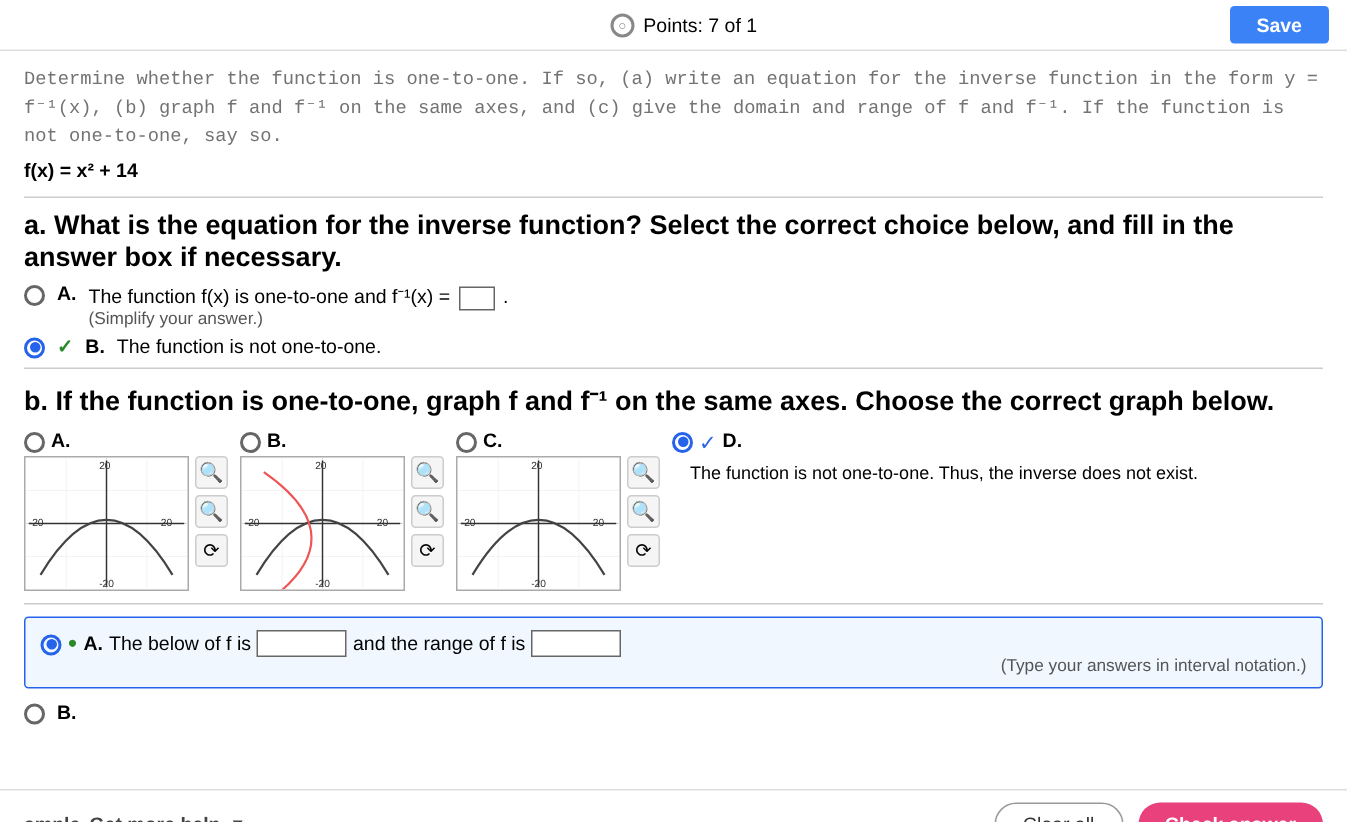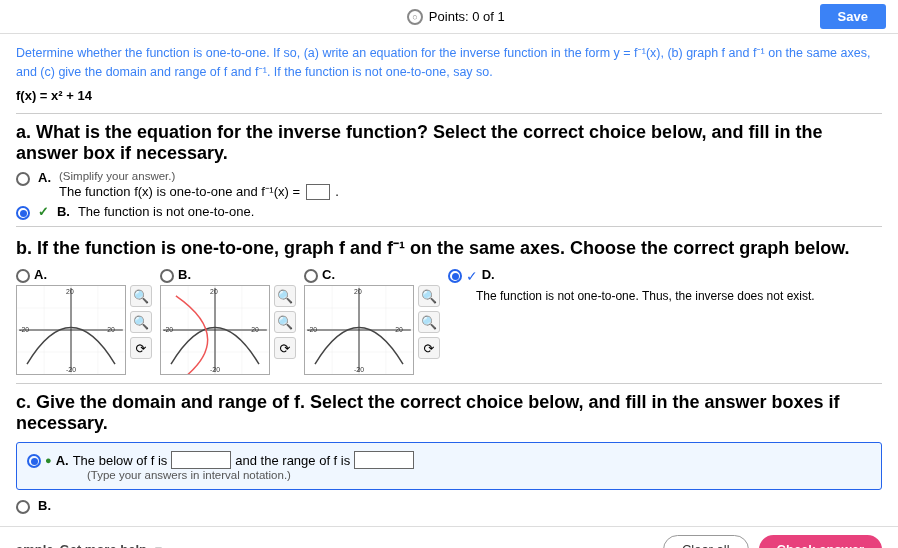--- a/index.html
+++ b/index.html
@@ -45,23 +45,24 @@
       border-radius: 3px;
       cursor: pointer;
     }
     .content-area {
       padding: 10px 16px 6px 16px;
       overflow-y: auto;
       height: 492px;
     }
     .question-header {
       font-size: 12.5px;
-      color: #3b82f6;
+      color: #737373;
       line-height: 1.5;
       margin-bottom: 6px;
+      font-family: Liberation Mono, monospace;
     }
     .function-display {
       font-size: 13px;
       font-weight: bold;
       margin: 6px 0 10px 0;
     }
     .divider-line {
       border: none;
       border-top: 1px solid #ccc;
       margin: 6px 0;
@@ -235,47 +236,47 @@
       color: #444;
     }
   </style>
 </head>
 <body>
 
 <div class="top-bar">
   <div style="width:80px;"></div>
   <div class="top-bar-center">
     <div class="points-icon">○</div>
-    <span>Points: 0 of 1</span>
+    <span>Points: 7 of 1</span>
   </div>
   <button class="save-btn">Save</button>
 </div>
 
 <div class="content-area">
 
   <div class="question-header">Determine whether the function is one-to-one. If so, (a) write an equation for the inverse function in the form y = f⁻¹(x), (b) graph f and f⁻¹ on the same axes, and (c) give the domain and range of f and f⁻¹. If the function is not one-to-one, say so.</div>
   <div class="function-display">
     <span>f(x) = x² + 14</span>
   </div>
 
   <hr class="divider-line">
 
   <div>
     <div class="section-label">a. What is the equation for the inverse function? Select the correct choice below, and fill in the answer box if necessary.</div>
 
     <div class="choice-row">
       <div class="radio-circle"></div>
       <span class="choice-label">A.</span>
       <div>
-        <div style="font-size:11.5px; color:#555;">(Simplify your answer.)</div>
         <div>
           <span>The function f(x) is one-to-one and f⁻¹(x) =</span>
           <span class="small-box"></span>
           .
         </div>
+        <div style="font-size:11.5px; color:#555;">(Simplify your answer.)</div>
       </div>
     </div>
 
     <div class="choice-row">
       <div class="radio-circle selected"></div>
       <span class="choice-label" style="color:#2a8a2a;">✓</span>
       <span class="choice-label">B.</span>
       <span>The function is not one-to-one.</span>
     </div>
   </div>
@@ -384,44 +385,43 @@
           </div>
         </div>
       </div>
 
       <div class="graph-option">
         <div class="graph-choice-row">
           <div class="radio-circle selected"></div>
           <span class="selected-icon">✓</span>
           <span class="choice-label">D.</span>
         </div>
-        <div style="margin-top: 4px; margin-left: 28px;">
+        <div style="margin-top: 4px; margin-left: 12px;">
           <span class="d-option-text">The function is not one-to-one. Thus, the inverse does not exist.</span>
         </div>
       </div>
 
     </div>
   </div>
 
   <hr class="divider-line">
 
   <div>
-    <div class="section-label">c. Give the domain and range of f. Select the correct choice below, and fill in the answer boxes if necessary.</div>
 
     <div class="section-c">
       <div class="domain-row">
         <div class="radio-circle selected"></div>
         <span class="choice-label green-radio">●</span>
         <span class="choice-label">A.</span>
         <span>The below of f is</span>
         <span class="input-box"></span>
         <span>and the range of f is</span>
         <span class="input-box"></span>
       </div>
-      <div style="margin-left: 60px; font-size: 11.5px; color: #555;">(Type your answers in interval notation.)</div>
+      <div style="margin-left: 60px; font-size: 11.5px; color: #555; text-align: right;">(Type your answers in interval notation.)</div>
     </div>
 
     <div class="choice-row" style="margin-top:4px;">
       <div class="radio-circle"></div>
       <span class="choice-label">B.</span>
     </div>
   </div>
 
 </div>
 

